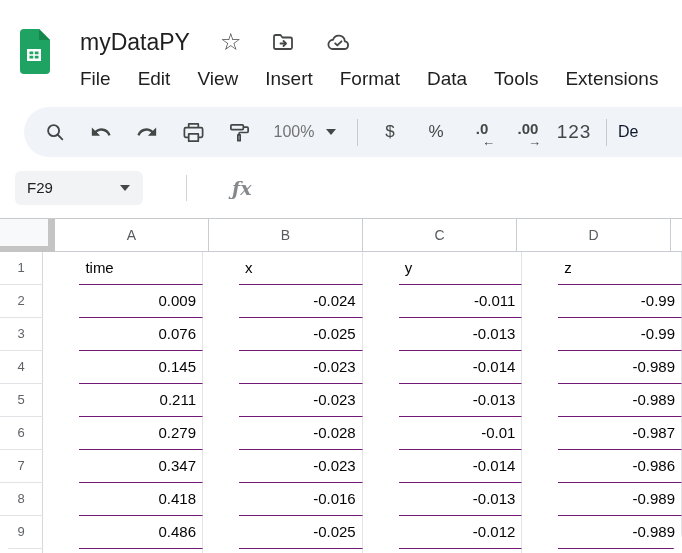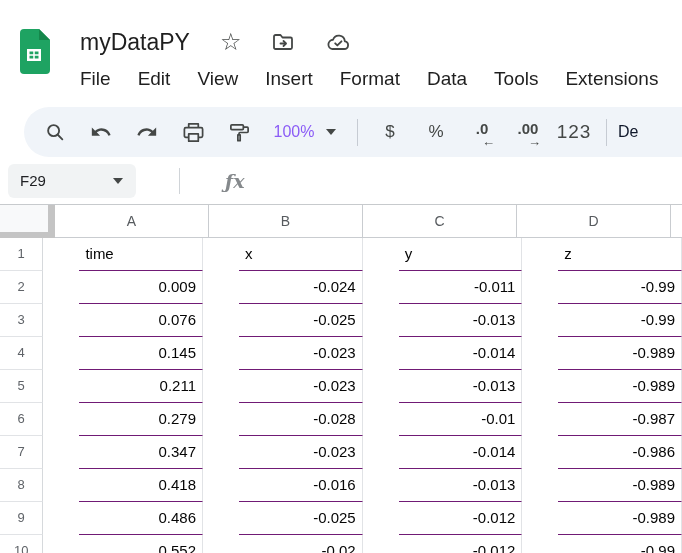--- a/index.html
+++ b/index.html
@@ -1,49 +1,49 @@
 <!DOCTYPE html>
 <html><head>
 <meta charset="utf-8">
 <style>
   * { margin:0; padding:0; box-sizing:border-box; }
   html,body { background:#fff; }
   body { font-family:"Liberation Sans","DejaVu Sans",sans-serif; }
-  .app { position:relative; width:682px; height:553px; overflow:hidden; background:#fff; }
+  .app { position:relative; width:682px; height:553px; overflow:hidden; background:#fff;border-radius:21px; }
 
   
   .topbar { display:flex; height:101px; padding:16px 0 0 18px; }
   .logo { margin-top:13px; flex:0 0 auto; cursor:pointer; }
   .head-right { margin-left:30px; padding-top:8px; }
   .title-row { display:flex; align-items:center; height:36px; }
   .doc-title { font-size:23px; font-weight:400; color:#1f1f1f; cursor:text; }
   .title-icon { margin-left:30px; display:flex; align-items:center; color:#444746; cursor:pointer; }
   .star-glyph { font-size:24px; line-height:24px; color:#444746; }
   .menu-row { display:flex; gap:27px; margin-top:4px; height:30px; align-items:center; }
   .menu-item { font-size:19px; color:#1f1f1f; cursor:pointer; white-space:nowrap; }
 
   
   .toolbar { margin:6px 0 0 24px; height:50px; width:668px; background:#f0f4f9;
              border-radius:25px 0 0 25px; display:flex; align-items:center; padding:0 0 0 8px; }
   .tbtn { background:none; border:none; width:46px; height:42px; display:flex; align-items:center;
           justify-content:center; cursor:pointer; color:#444746; position:relative;
           font-family:inherit; }
   .zoom-btn { width:86px; gap:12px; }
-  .zoom-text { font-size:16px; color:#8b5cf6; }
+  .zoom-text { font-size:16px; color:#737373; }
   .caret { width:0; height:0; border-left:5px solid transparent; border-right:5px solid transparent;
            border-top:6px solid #444746; }
   .tb-div { width:1px; height:27px; background:#c6cbd3; margin:0 9px; }
   .fmt-text { font-size:17px; color:#444746; }
   .fmt-123 { font-size:19px; font-weight:400; letter-spacing:1px; }
   .dec-num { font-size:15px; font-weight:700; color:#444746; margin-bottom:8px; }
   .dec-arrow { position:absolute; bottom:4px; right:10px; font-size:13px; font-weight:700; color:#444746; }
   .font-sel { font-size:16px; color:#0f172a; width:auto; padding-left:2px; }
 
   
-  .formula-bar { height:48px; display:flex; align-items:center; padding-left:8px;
+  .formula-bar { height:62px; display:flex; align-items:center; padding-left:15px;
                  border-bottom:1px solid #c7cacd;gap:28px; }
   .name-box { position:relative; width:128px; height:34px; background:#f1f3f4; border-radius:6px;
               display:flex; align-items:center; padding-left:12px; cursor:pointer; }
   .name-box-value { font-size:15px; color:#202124; }
   .name-box .caret { position:absolute; right:13px; top:14px; }
   .fb-div { width:1px; height:26px; background:#d0d4d8; margin-left:15px; }
   .fx { margin-left:17px; font-size:19px; font-style:italic; font-weight:700; color:#85898c;
         font-family:"DejaVu Serif",serif; cursor:text; }
 
   

